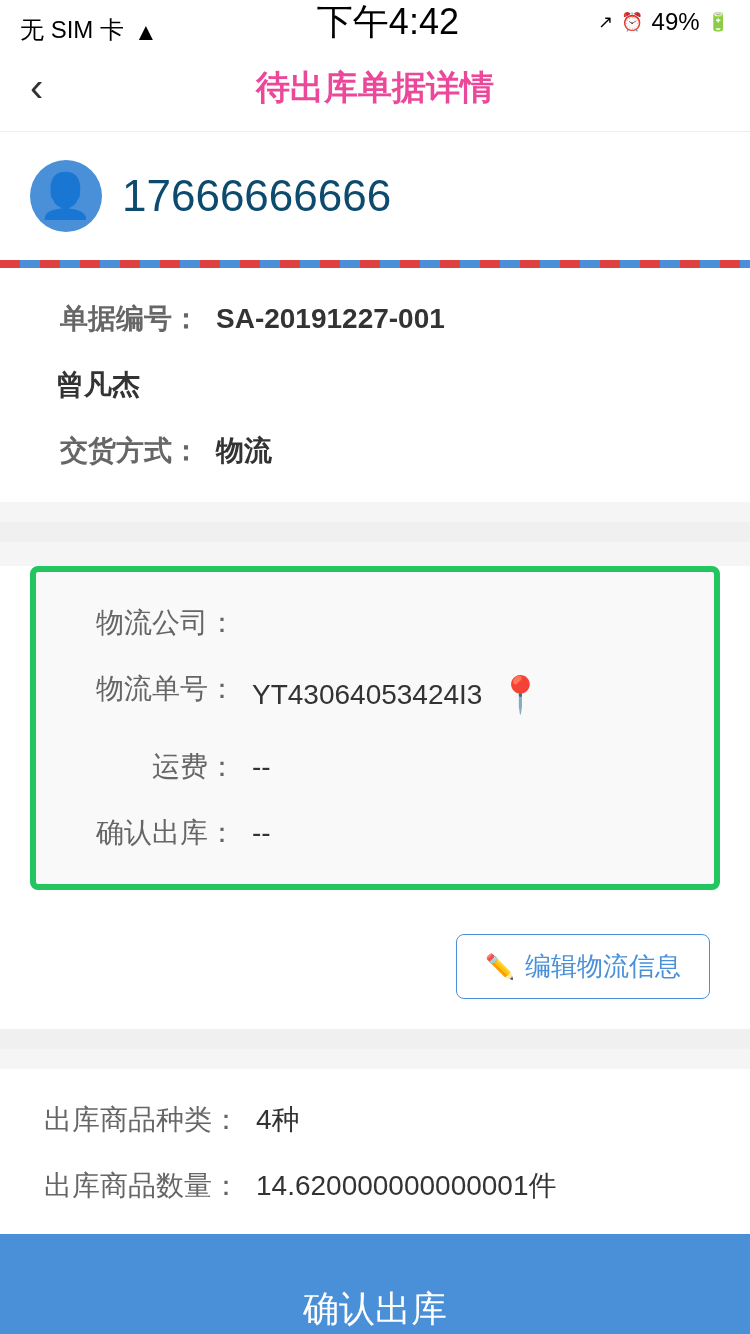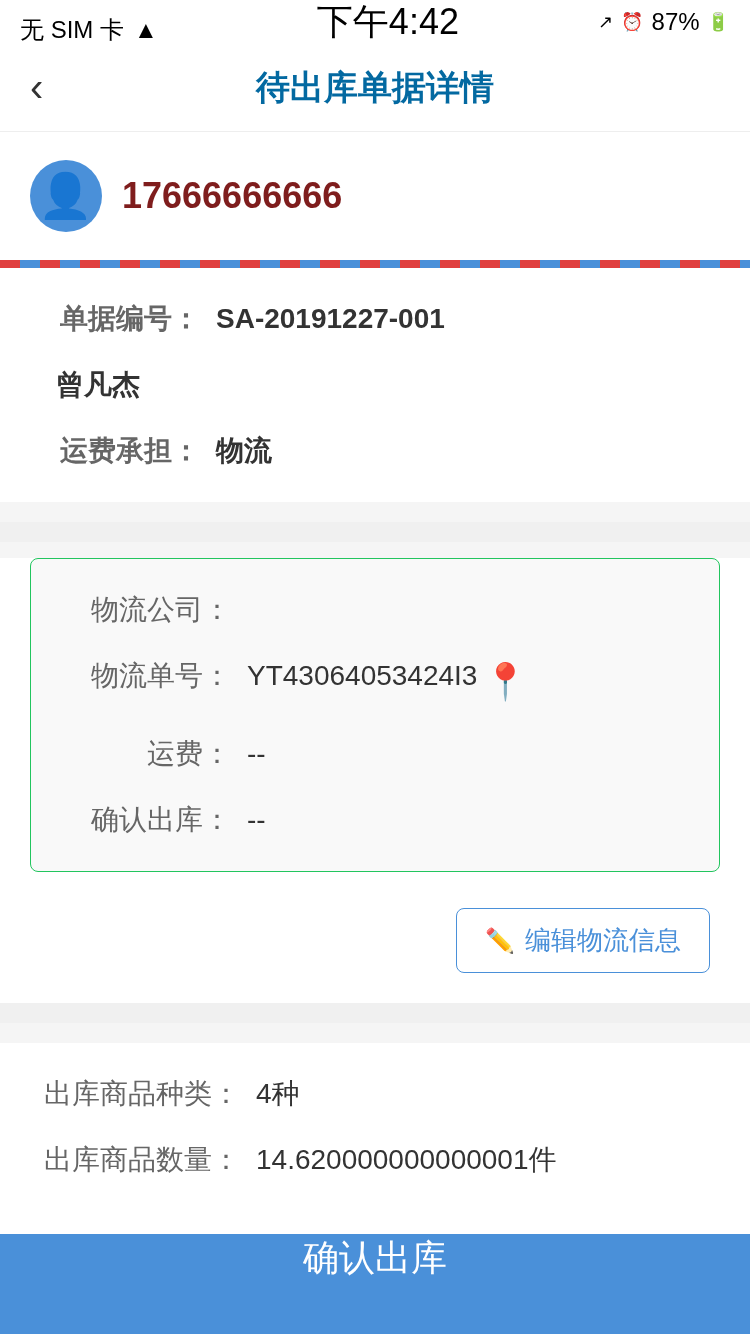--- a/index.html
+++ b/index.html
@@ -18,21 +18,21 @@
       width: 750px;
       height: 44px;
       background: #fff;
       display: flex;
       align-items: center;
       justify-content: space-between;
       padding: 0 20px;
       font-size: 24px;
       color: #000;
     }
-    .status-left { display: flex; align-items: center; gap: 10px; margin-top: 16px; }
+    .status-left { display: flex; align-items: flex-end; gap: 10px; margin-top: 16px; }
     .status-right { display: flex; align-items: center; gap: 8px; font-size: 24px; }
 
     
     .nav-bar {
       width: 750px;
       height: 88px;
       background: #fff;
       display: flex;
       align-items: center;
       justify-content: center;
@@ -42,21 +42,21 @@
     .nav-back {
       position: absolute;
       left: 30px;
       font-size: 36px;
       color: #333;
       cursor: pointer;
     }
     .nav-title {
       font-size: 34px;
       font-weight: 600;
-      color: #0369a1;
+      color: #ec4899;
     }
 
     
     .dashed-border {
       width: 750px;
       height: 8px;
       background: repeating-linear-gradient(
         90deg,
         #e04040 0px, #e04040 20px,
         #4a90d9 20px, #4a90d9 40px,
@@ -80,23 +80,23 @@
       background: #4a90d9;
       display: flex;
       align-items: center;
       justify-content: center;
     }
     .avatar-icon {
       color: #fff;
       font-size: 44px;
     }
     .customer-phone {
-      font-size: 36px;
-      font-weight: 700;
-      color: #7f1d1d;
+      font-size: 44px;
+      font-weight: 400;
+      color: #0c4a6e;
     }
 
     
     .section-card {
       background: #fff;
       margin: 0 0 20px 0;
       padding: 30px 40px;
       font-weight: bold;
     }
     .info-row {
@@ -113,35 +113,35 @@
       text-align: right;
       flex-shrink: 0;
     }
     .info-value {
       color: #333;
       flex: 1;
       margin-left: 16px;
     }
     .info-value.with-icon {
       display: flex;
-      align-items: flex-start;
-      gap: 6px;
+      align-items: center;
+      gap: 16px;
     }
     .location-icon {
       color: #4a90d9;
       font-size: 36px;
       cursor: pointer;
     }
 
     
     .logistics-card {
       background: #f9f9f9;
-      border: 1px solid #22c55e;
+      border: 6px solid #22c55e;
       border-radius: 8px;
-      margin: 16px 30px;
+      margin: 24px 30px;
       padding: 30px 40px;
     }
 
     
     .action-btn {
       display: flex;
       justify-content: flex-end;
       padding: 20px 40px 30px;
       background: #fff;
     }
@@ -168,21 +168,21 @@
 
     
     .confirm-bar {
       position: fixed;
       bottom: 0;
       left: 0;
       width: 750px;
       height: 100px;
       background: #4a90d9;
       display: flex;
-      align-items: flex-start;
+      align-items: flex-end;
       justify-content: center;
       cursor: pointer;
     }
     .confirm-text {
       color: #fff;
       font-size: 36px;
       font-weight: 500;
     }
 
     
@@ -196,21 +196,21 @@
 
 <div class="status-bar">
   <div class="status-left">
     <span>无 SIM 卡</span>
     <span>▲</span>
   </div>
   <div style="font-size:36px;font-weight:500;margin-left:20px;">下午4:42</div>
   <div class="status-right">
     <span style="font-size:18px;">↗</span>
     <span style="font-size:18px;">⏰</span>
-    <span>87%</span>
+    <span>49%</span>
     <span style="font-size:18px;">🔋</span>
   </div>
 </div>
 
 <div class="nav-bar">
   <div class="nav-back">
     <span style="font-size:40px;font-weight:300;">‹</span>
   </div>
   <div class="nav-title">待出库单据详情</div>
 </div>
@@ -226,21 +226,21 @@
 
 <div class="section-card">
   <div class="info-row">
     <span class="info-label">单据编号：</span>
     <span class="info-value">SA-20191227-001</span>
   </div>
   <div class="info-row">
     <span class="info-value">曾凡杰</span>
   </div>
   <div class="info-row">
-    <span class="info-label">运费承担：</span>
+    <span class="info-label">交货方式：</span>
     <span class="info-value">物流</span>
   </div>
 </div>
 
 <div class="gray-gap"></div>
 
 <div style="background:#fff; padding: 0 0 0 0;">
   <div class="logistics-card">
     <div class="info-row">
       <span class="info-label">物流公司：</span>

